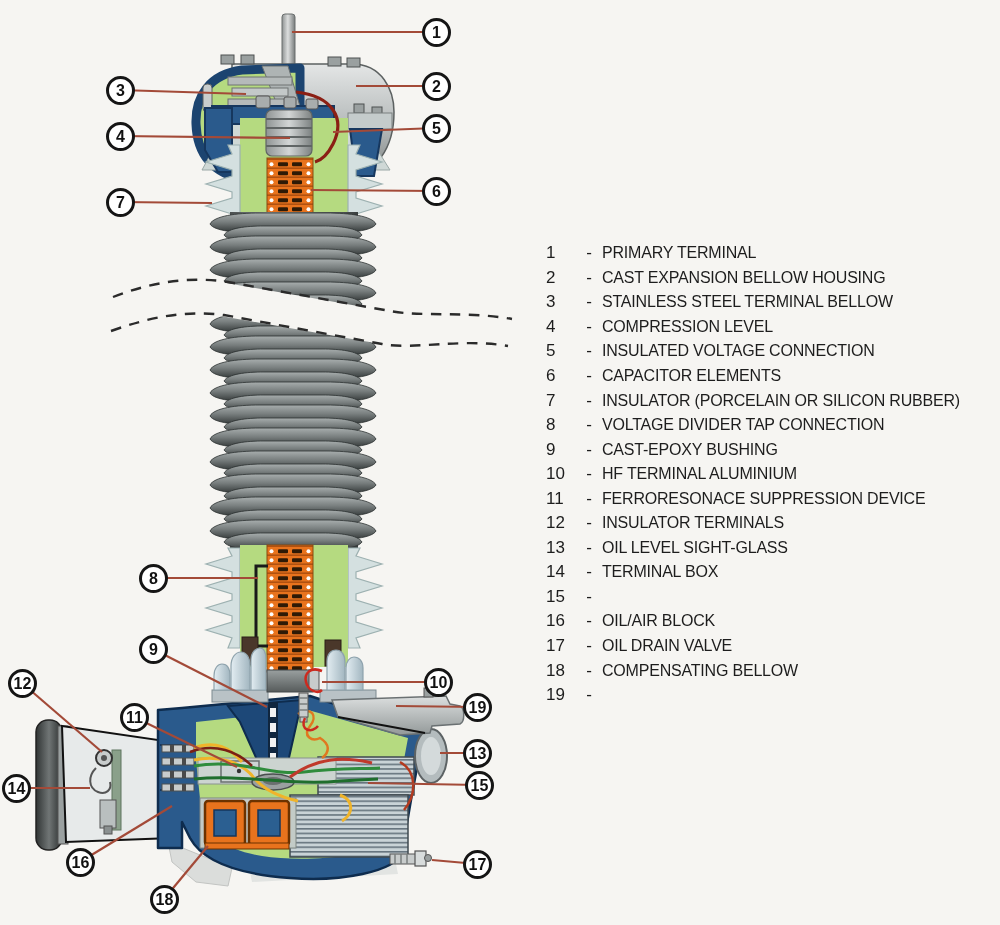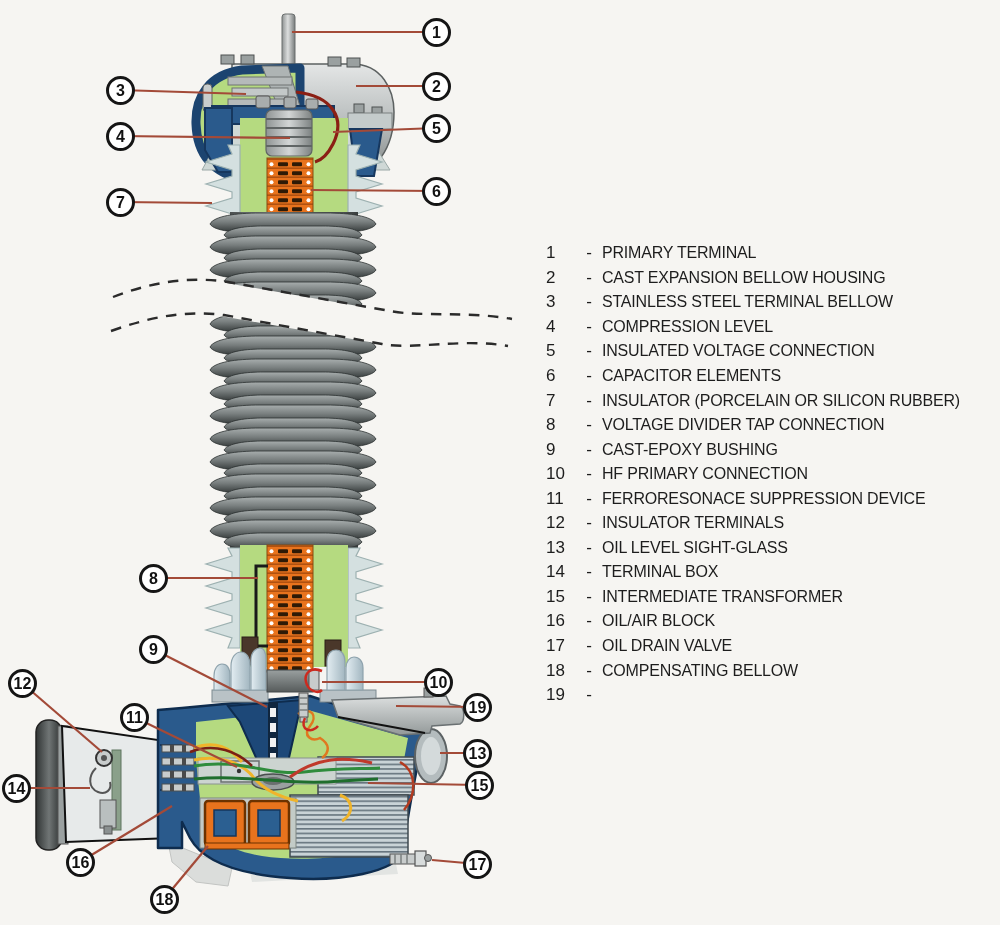--- a/index.html
+++ b/index.html
@@ -404,21 +404,21 @@
         <span class="legend-label">VOLTAGE DIVIDER TAP CONNECTION</span>
       </div>
   <div class="legend-row">
         <span class="legend-num">9</span>
         <span class="legend-dash">-</span>
         <span class="legend-label">CAST-EPOXY BUSHING</span>
       </div>
   <div class="legend-row">
         <span class="legend-num">10</span>
         <span class="legend-dash">-</span>
-        <span class="legend-label">HF PRIMARY CONNECTION</span>
+        <span class="legend-label">HF TERMINAL ALUMINIUM</span>
       </div>
   <div class="legend-row">
         <span class="legend-num">11</span>
         <span class="legend-dash">-</span>
         <span class="legend-label">FERRORESONACE SUPPRESSION DEVICE</span>
       </div>
   <div class="legend-row">
         <span class="legend-num">12</span>
         <span class="legend-dash">-</span>
         <span class="legend-label">INSULATOR TERMINALS</span>
@@ -429,21 +429,20 @@
         <span class="legend-label">OIL LEVEL SIGHT-GLASS</span>
       </div>
   <div class="legend-row">
         <span class="legend-num">14</span>
         <span class="legend-dash">-</span>
         <span class="legend-label">TERMINAL BOX</span>
       </div>
   <div class="legend-row">
         <span class="legend-num">15</span>
         <span class="legend-dash">-</span>
-        <span class="legend-label">INTERMEDIATE TRANSFORMER</span>
       </div>
   <div class="legend-row">
         <span class="legend-num">16</span>
         <span class="legend-dash">-</span>
         <span class="legend-label">OIL/AIR BLOCK</span>
       </div>
   <div class="legend-row">
         <span class="legend-num">17</span>
         <span class="legend-dash">-</span>
         <span class="legend-label">OIL DRAIN VALVE</span>

